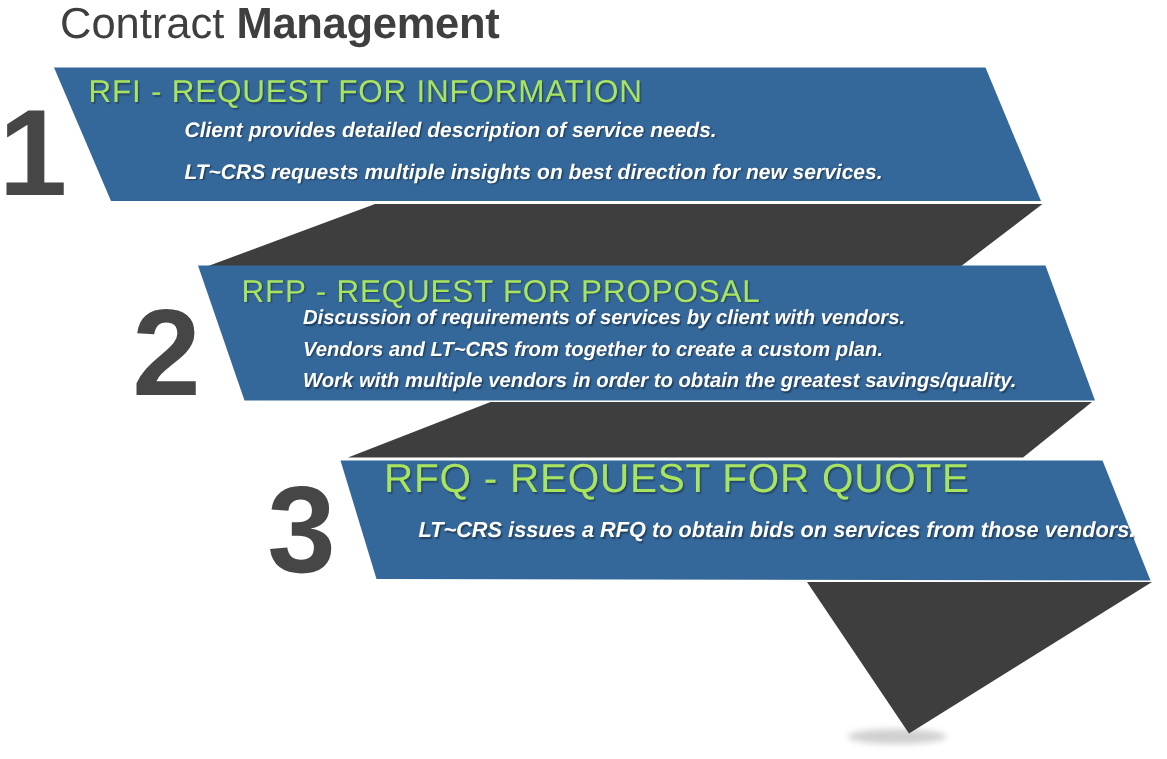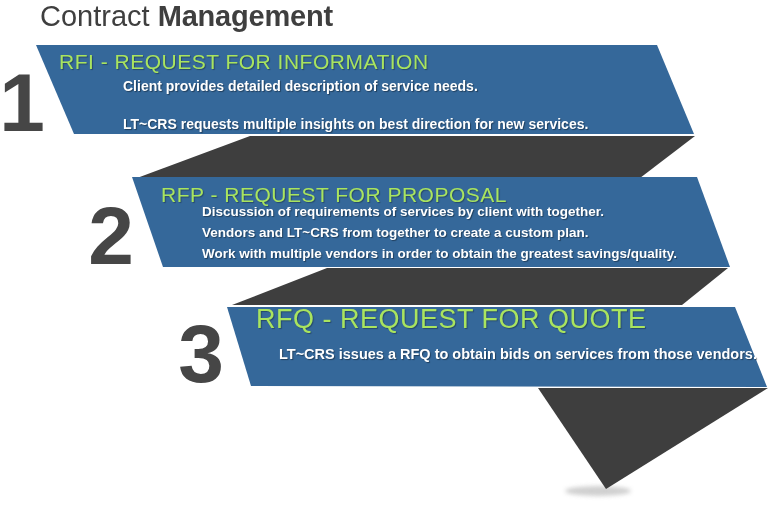--- a/index.html
+++ b/index.html
@@ -24,23 +24,24 @@
     position:absolute;color:var(--accent-green);font-weight:400;
     letter-spacing:0.5px;white-space:nowrap;
     text-shadow:1px 1px 1px rgba(0,0,0,0.30);
   }
   #h1{left:59px;top:50px;font-size:21px;}
   #h2{left:161px;top:183px;font-size:21px;}
   #h3{left:256px;top:304px;font-size:27px;text-align:right;}
   .body-line{
     position:absolute;color:var(--body-white);font-weight:700;white-space:nowrap;
     text-shadow:1px 1px 1px rgba(0,0,0,0.40);
+    font-style:italic;
   }
   #b1l1{left:123px;top:78px;font-size:14px;}
-  #b1l2{left:123px;top:116px;font-size:14px;}
+  #b1l2{left:123px;top:106px;font-size:14px;}
   #b2l1{left:202px;top:204px;font-size:13.5px;}
   #b2l2{left:202px;top:225px;font-size:13.5px;}
   #b2l3{left:202px;top:246px;font-size:13.5px;text-align:center;}
   #b3l1{left:279px;top:346px;font-size:14.5px;}
 </style>
 </head>
 <body>
 
 <div class="canvas">
 
@@ -58,20 +59,20 @@
 
   <div class="step-num" id="num1">1</div>
   <div class="step-num" id="num2">2</div>
   <div class="step-num" id="num3">3</div>
 
   <div class="heading" id="h1">RFI - REQUEST FOR INFORMATION</div>
   <div class="body-line" id="b1l1">Client provides detailed description of service needs.</div>
   <div class="body-line" id="b1l2">LT~CRS requests multiple insights on best direction for new services.</div>
 
   <div class="heading" id="h2">RFP - REQUEST FOR PROPOSAL</div>
-  <div class="body-line" id="b2l1">Discussion of requirements of services by client with together.</div>
+  <div class="body-line" id="b2l1">Discussion of requirements of services by client with vendors.</div>
   <div class="body-line" id="b2l2">Vendors and LT~CRS from together to create a custom plan.</div>
   <div class="body-line" id="b2l3">Work with multiple vendors in order to obtain the greatest savings/quality.</div>
 
   <div class="heading" id="h3">RFQ - REQUEST FOR QUOTE</div>
   <div class="body-line" id="b3l1">LT~CRS issues a RFQ to obtain bids on services from those vendors.</div>
 
 </div>
 
 </body></html>

